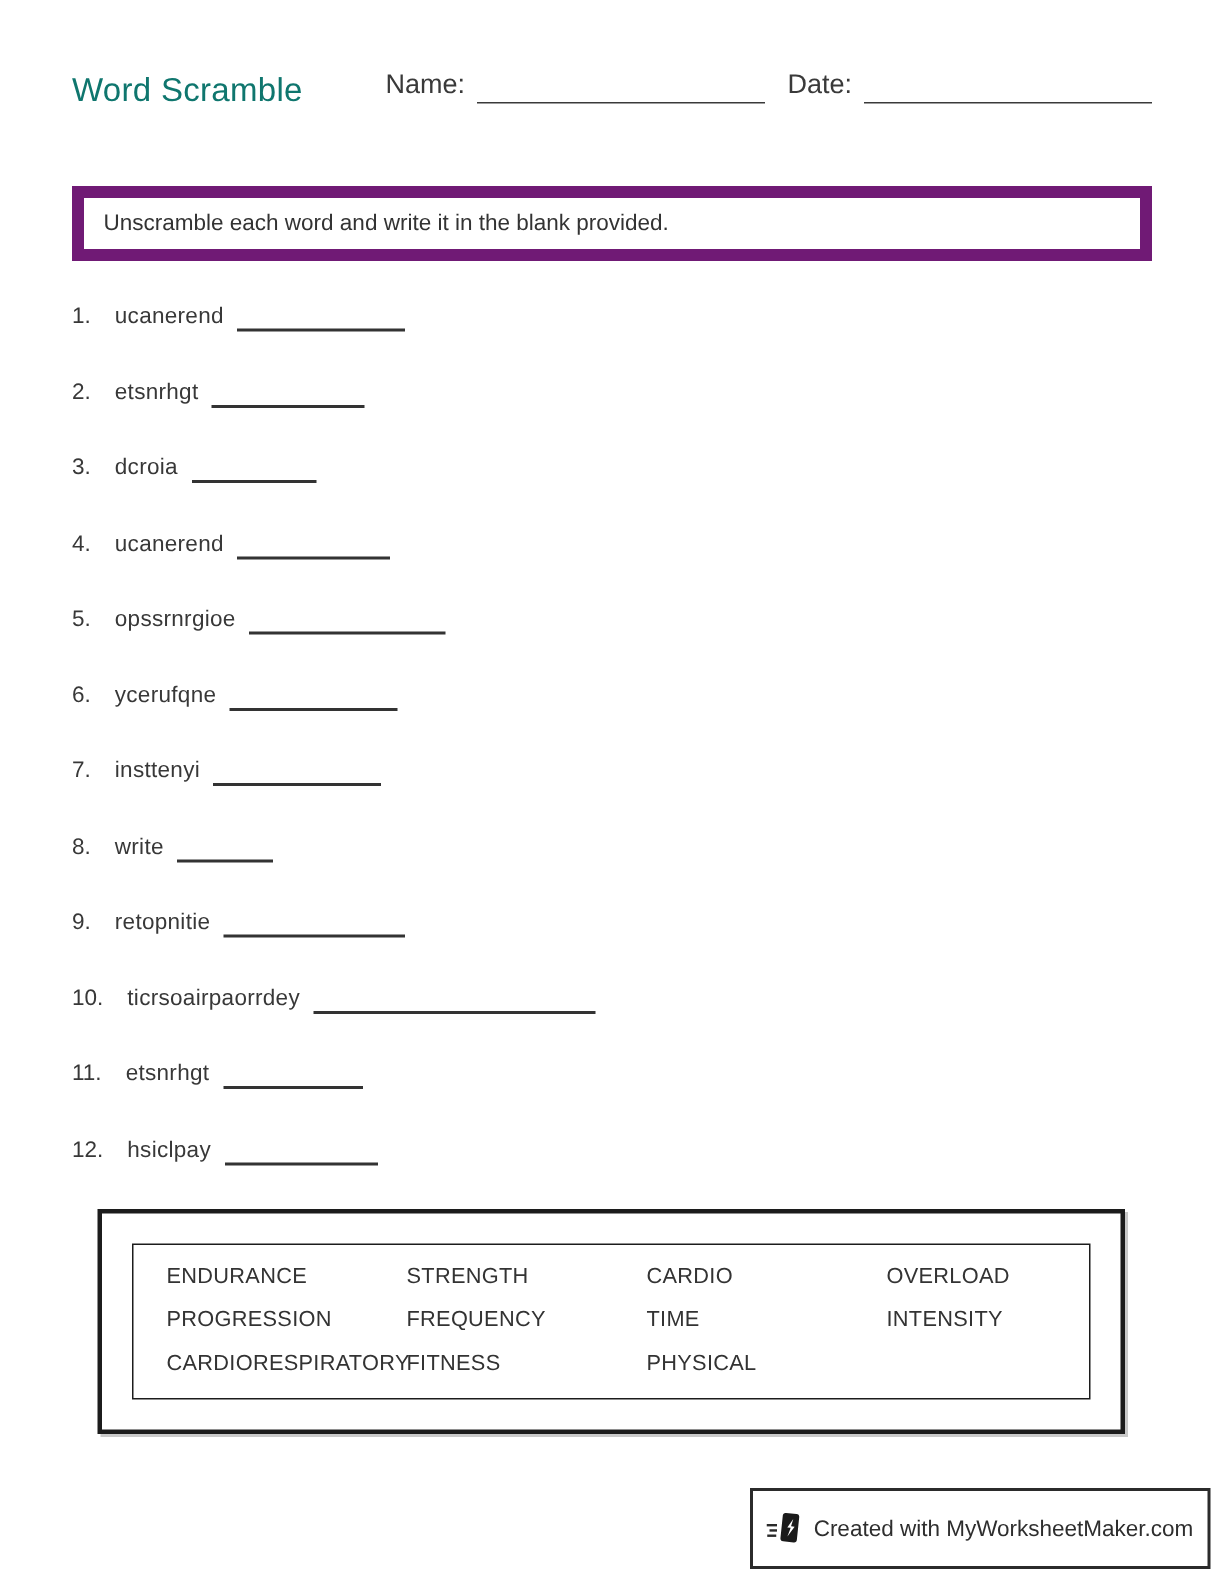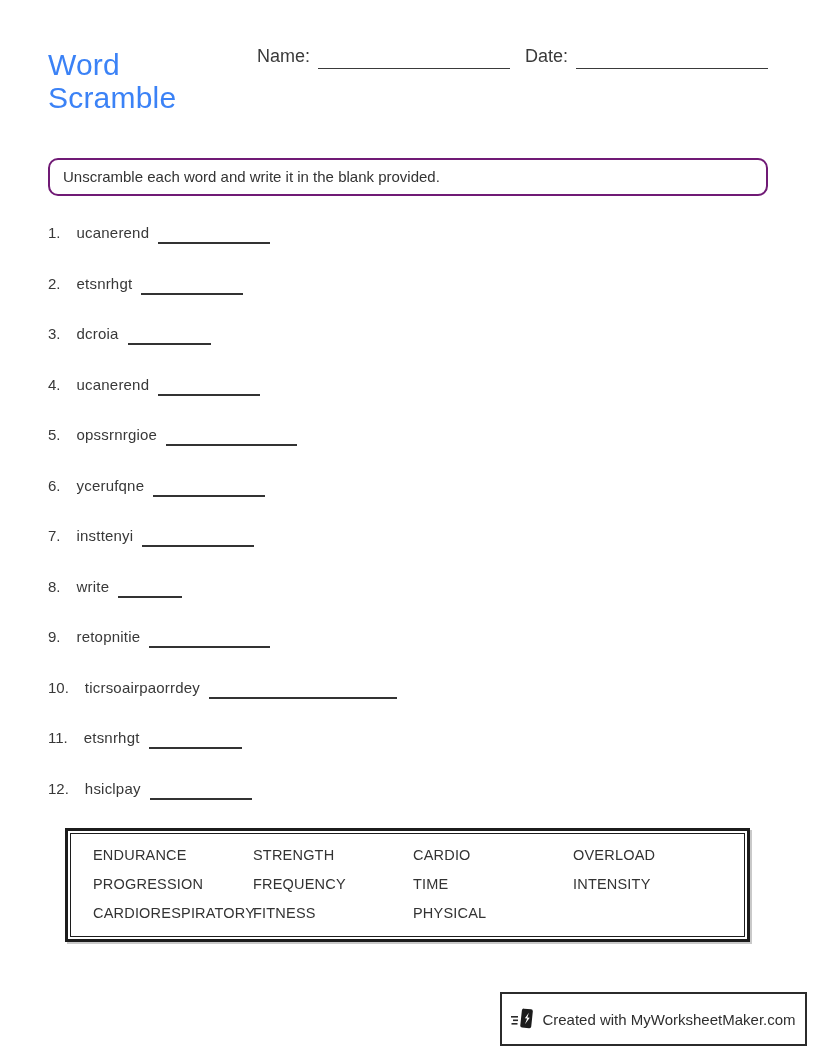--- a/index.html
+++ b/index.html
@@ -16,23 +16,23 @@
   }
 
   
   .header {
     display: flex;
     justify-content: space-between;
     align-items: flex-start;
     padding: 46px 48px 0 48px;
   }
   .title {
-    font-size: 30px;
+    font-size: 22px;
     font-weight: 400;
-    color: #3b82f6;
+    color: #0f766e;
     letter-spacing: 0.2px;
     line-height: 1.1;
     margin: 2px 0 0 0;
   }
   .fields { display: flex; flex-direction: row; }
   .field-row {
     display: flex;
     align-items: baseline;
     margin-bottom: 13px;
   }
@@ -47,22 +47,22 @@
     display: inline-block;
     width: 192px;
     height: 2px;
     border-bottom: 1.5px solid #3a3a3a;
     transform: translateY(7px);
   }
 
   
   .instruction-box {
     margin: 44px 48px 0 48px;
-    border: 2px solid #701a75;
-    border-radius: 10px;
+    border: 8px solid #701a75;
+    border-radius: 0;
     padding: 8px 13px 9px 13px;
     font-size: 15px;
     color: #333333;
   }
 
   
   .questions {
     margin: 26px 48px 0 48px;
     padding: 0;
     list-style: none;
@@ -82,21 +82,21 @@
     height: 2px;
     border-bottom: 2px solid #333333;
     transform: translateY(6px);
   }
 
   
   .word-bank-outer {
     margin: 7px 0 0 65px;
     width: 685px;
     border: 3px solid #1c1c1c;
-    padding: 2px;
+    padding: 20px;
     box-shadow: 2px 2px 0 #c9c9c9;
     background: #ffffff;
   }
   .word-bank-inner {
     border: 1px solid #1c1c1c;
     padding: 10px 10px 12px 22px;
   }
   .word-bank-grid {
     display: grid;
     grid-template-columns: 160px 160px 160px 1fr;

